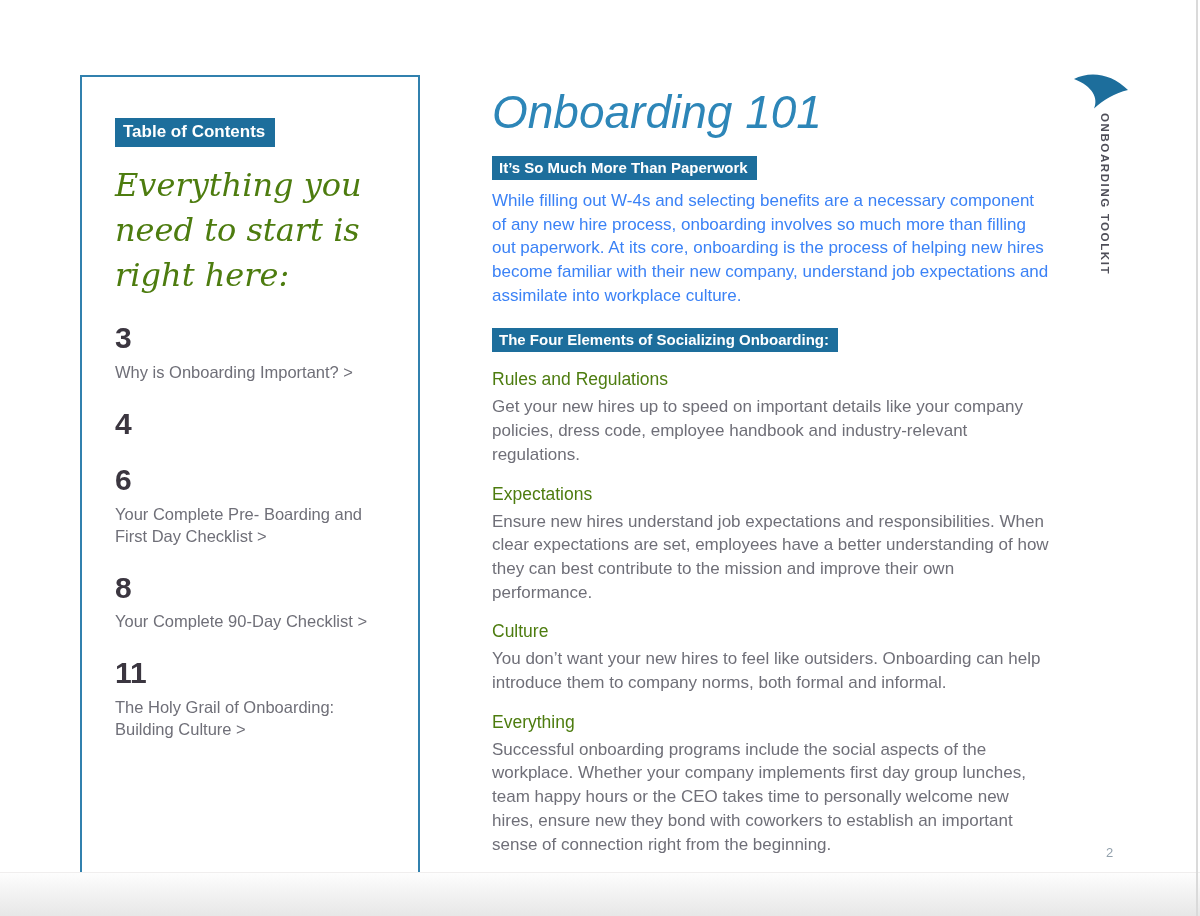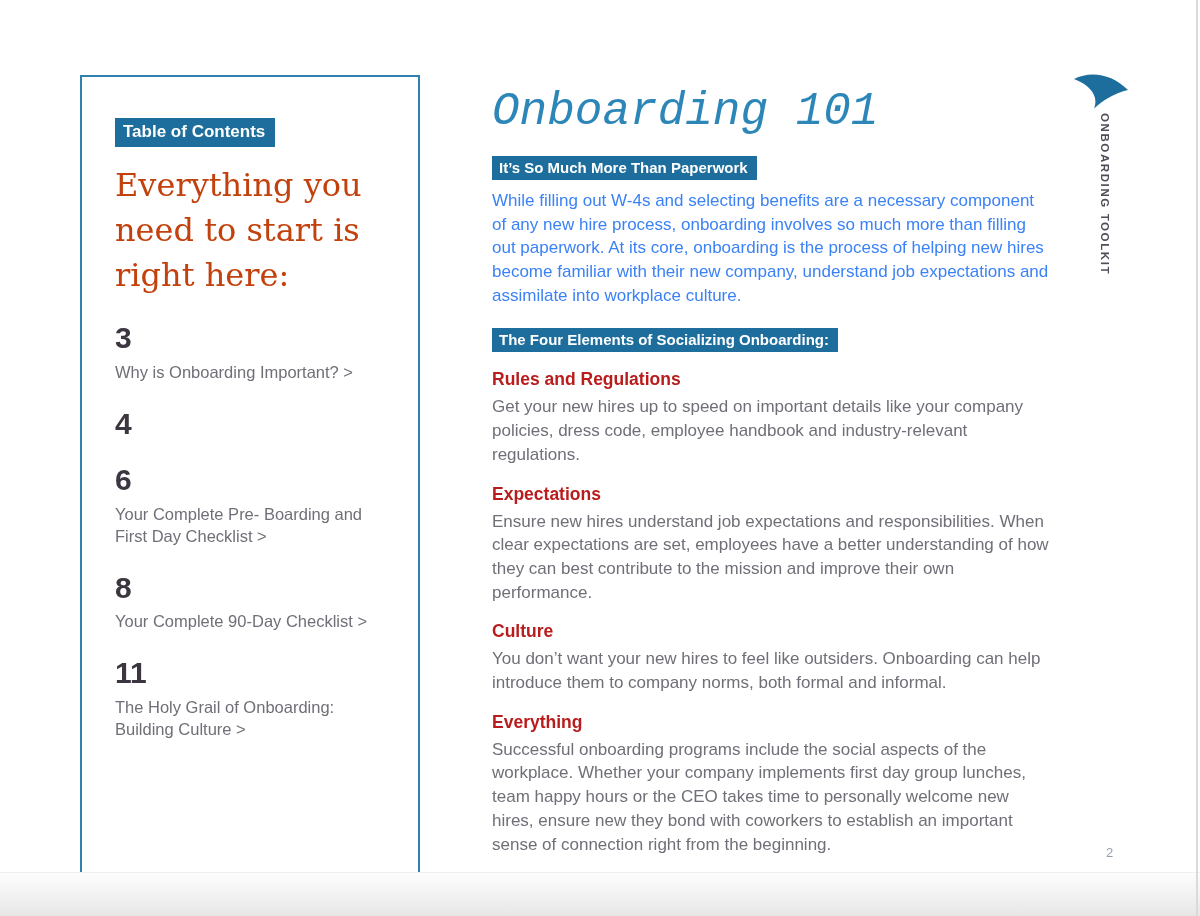--- a/index.html
+++ b/index.html
@@ -22,60 +22,61 @@
   .toc-inner { padding:41px 18px 0 33px; }
   .toc-header {
     display:inline-block;
     background:#1d6e9c; color:#ffffff;
     font-weight:bold; font-size:17px;
     padding:4px 10px 5px 8px;
   }
   .tagline {
     margin-top:16px;
     font-family:cursive, "DejaVu Serif", serif;
+    font-style:italic;
     font-size:32px; line-height:1.4;
-    color:#c2410c;
+    color:#4d7c0f;
   }
   .toc-entry { margin-top:25px; }
   .toc-num {
     font-size:30px; font-weight:bold;
     color:#3b3640; line-height:1.05;
   }
   .toc-label {
     margin-top:7px;
     font-size:16.5px; line-height:22px;
     color:#6f6f78;
     width:280px;
     cursor:pointer;
   }
 
   
   .main { position:absolute; left:492px; top:86px; width:557px; }
   .doc-title {
-    font-family:Liberation Mono, monospace;
+    font-family:Liberation Sans, sans-serif;
     font-style:italic;
     font-size:46px; line-height:1.15;
     color:#2d86b8;
   }
   .hl-bar {
     display:inline-block;
     background:#1d6e9c; color:#ffffff;
     font-weight:bold; font-size:15px;
     padding:3px 9px 4px 7px;
   }
   .bar1 { margin-top:17px; }
   .bar2 { margin-top:21px; }
   .body-text {
     font-size:17px; line-height:23.7px;
     color:#3b82f6;
     margin-top:9px;
   }
   .elem-title {
-    font-size:17.5px; font-weight:bold;
-    color:#b91c1c;
+    font-size:17.5px; font-weight:normal;
+    color:#4d7c0f;
     margin-top:17px;
   }
   .elem-body {
     font-size:17px; line-height:23.7px;
     color:#6f6f78;
     margin-top:5px;
   }
 
   
   .logo { position:absolute; left:1072px; top:68px; width:58px; height:42px; }

